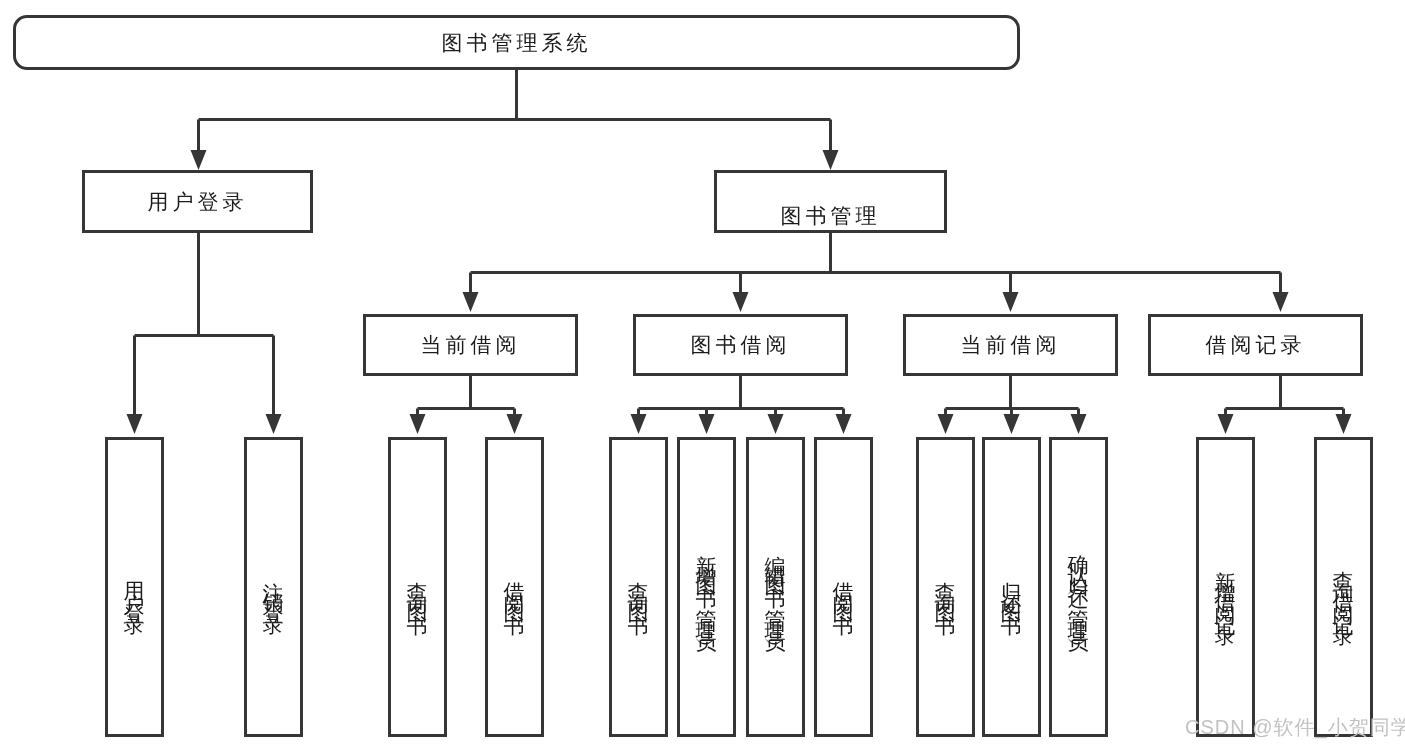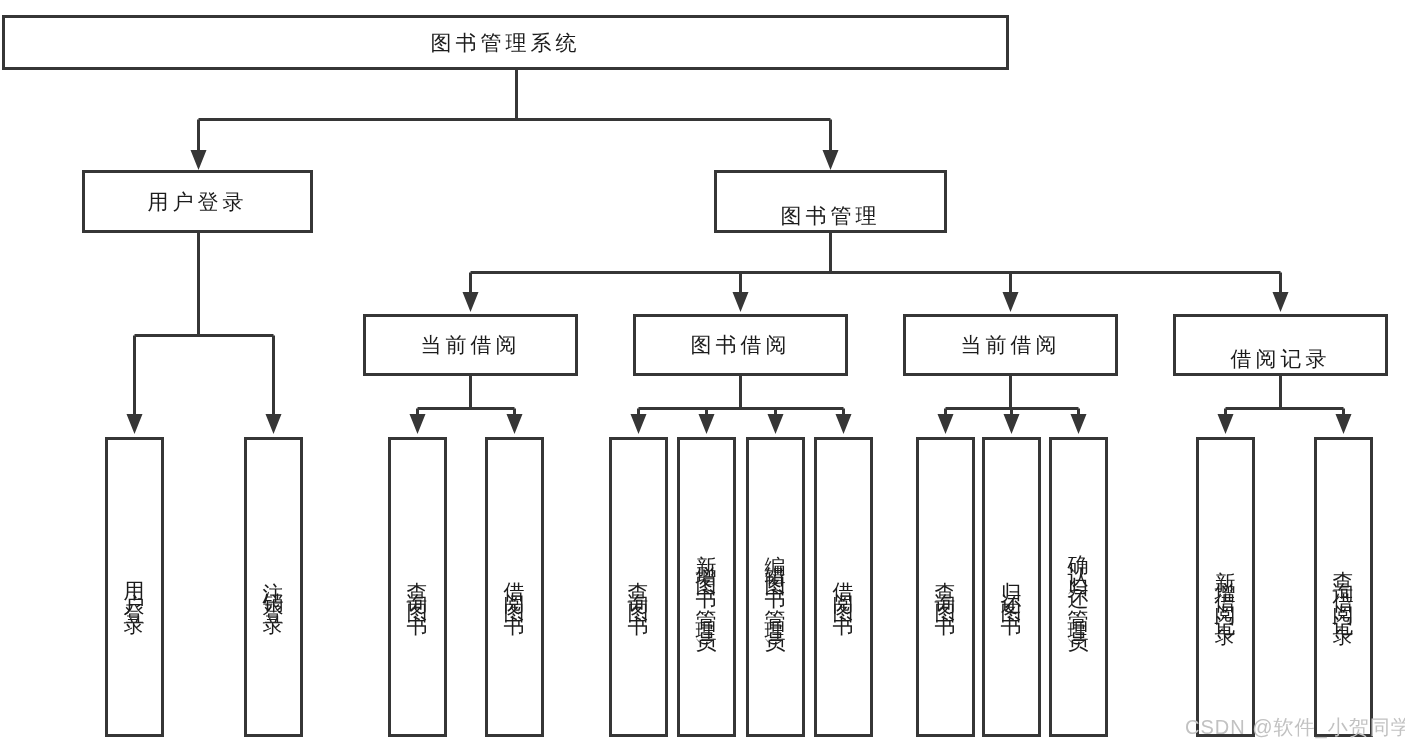--- a/index.html
+++ b/index.html
@@ -13,25 +13,25 @@
     display:flex;align-items:center;justify-content:center;
     font-size:21px;letter-spacing:4px;white-space:nowrap;
   }
   .leaf{top:437px;height:300px;width:59px;}
   .leaf .vtext{
     writing-mode:vertical-rl;text-orientation:mixed;
     font-size:21px;letter-spacing:11px;line-height:1;white-space:nowrap;
   }
   .hlabel{letter-spacing:4px;}
   
-  .root{left:2px;top:15px;width:1007px;height:55px;}
+  .root{left:13px;top:15px;width:1007px;height:55px;border-radius:14px;}
   .l2a{left:82px;top:170px;width:231px;height:63px;}
   .l2b{left:714px;top:170px;width:233px;height:63px;align-items:flex-end;}
   .l3{top:314px;width:215px;height:62px;}
-  .l3a{left:363px;} .l3b{left:633px;} .l3c{left:903px;} .l3d{left:1173px;align-items:flex-end;}
+  .l3a{left:363px;} .l3b{left:633px;} .l3c{left:903px;} .l3d{left:1148px;}
   
   .f1{left:105px;}  .f2{left:244px;}  .f3{left:388px;}  .f4{left:485px;}
   .f5{left:609px;}  .f6{left:677px;}  .f7{left:746px;}  .f8{left:814px;}
   .f9{left:916px;}  .f10{left:982px;} .f11{left:1049px;}.f12{left:1196px;}
   .f13{left:1314px;}
   .watermark{
     position:absolute;left:1185px;top:714px;z-index:5;
     font-size:20px;letter-spacing:1px;color:#c2c2c2;white-space:nowrap;
   }
 </style>

